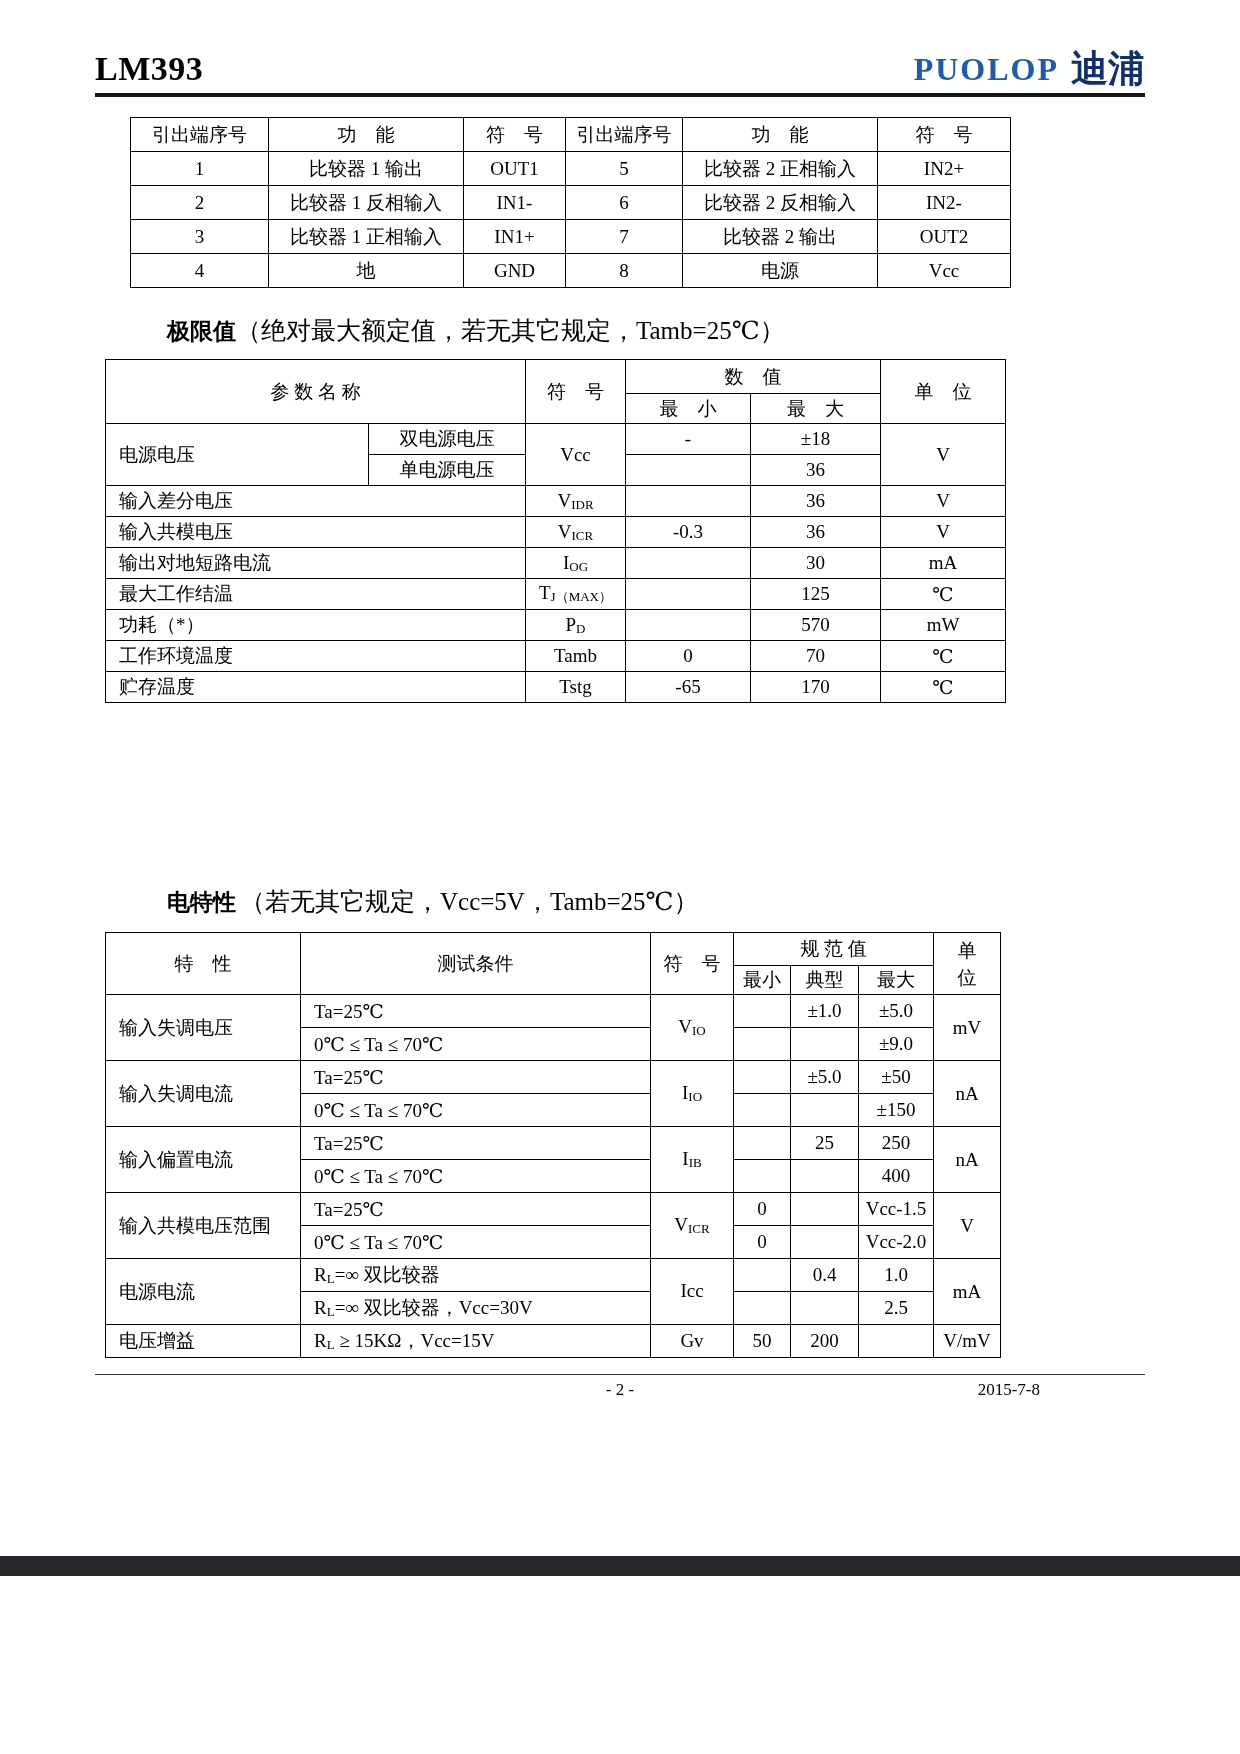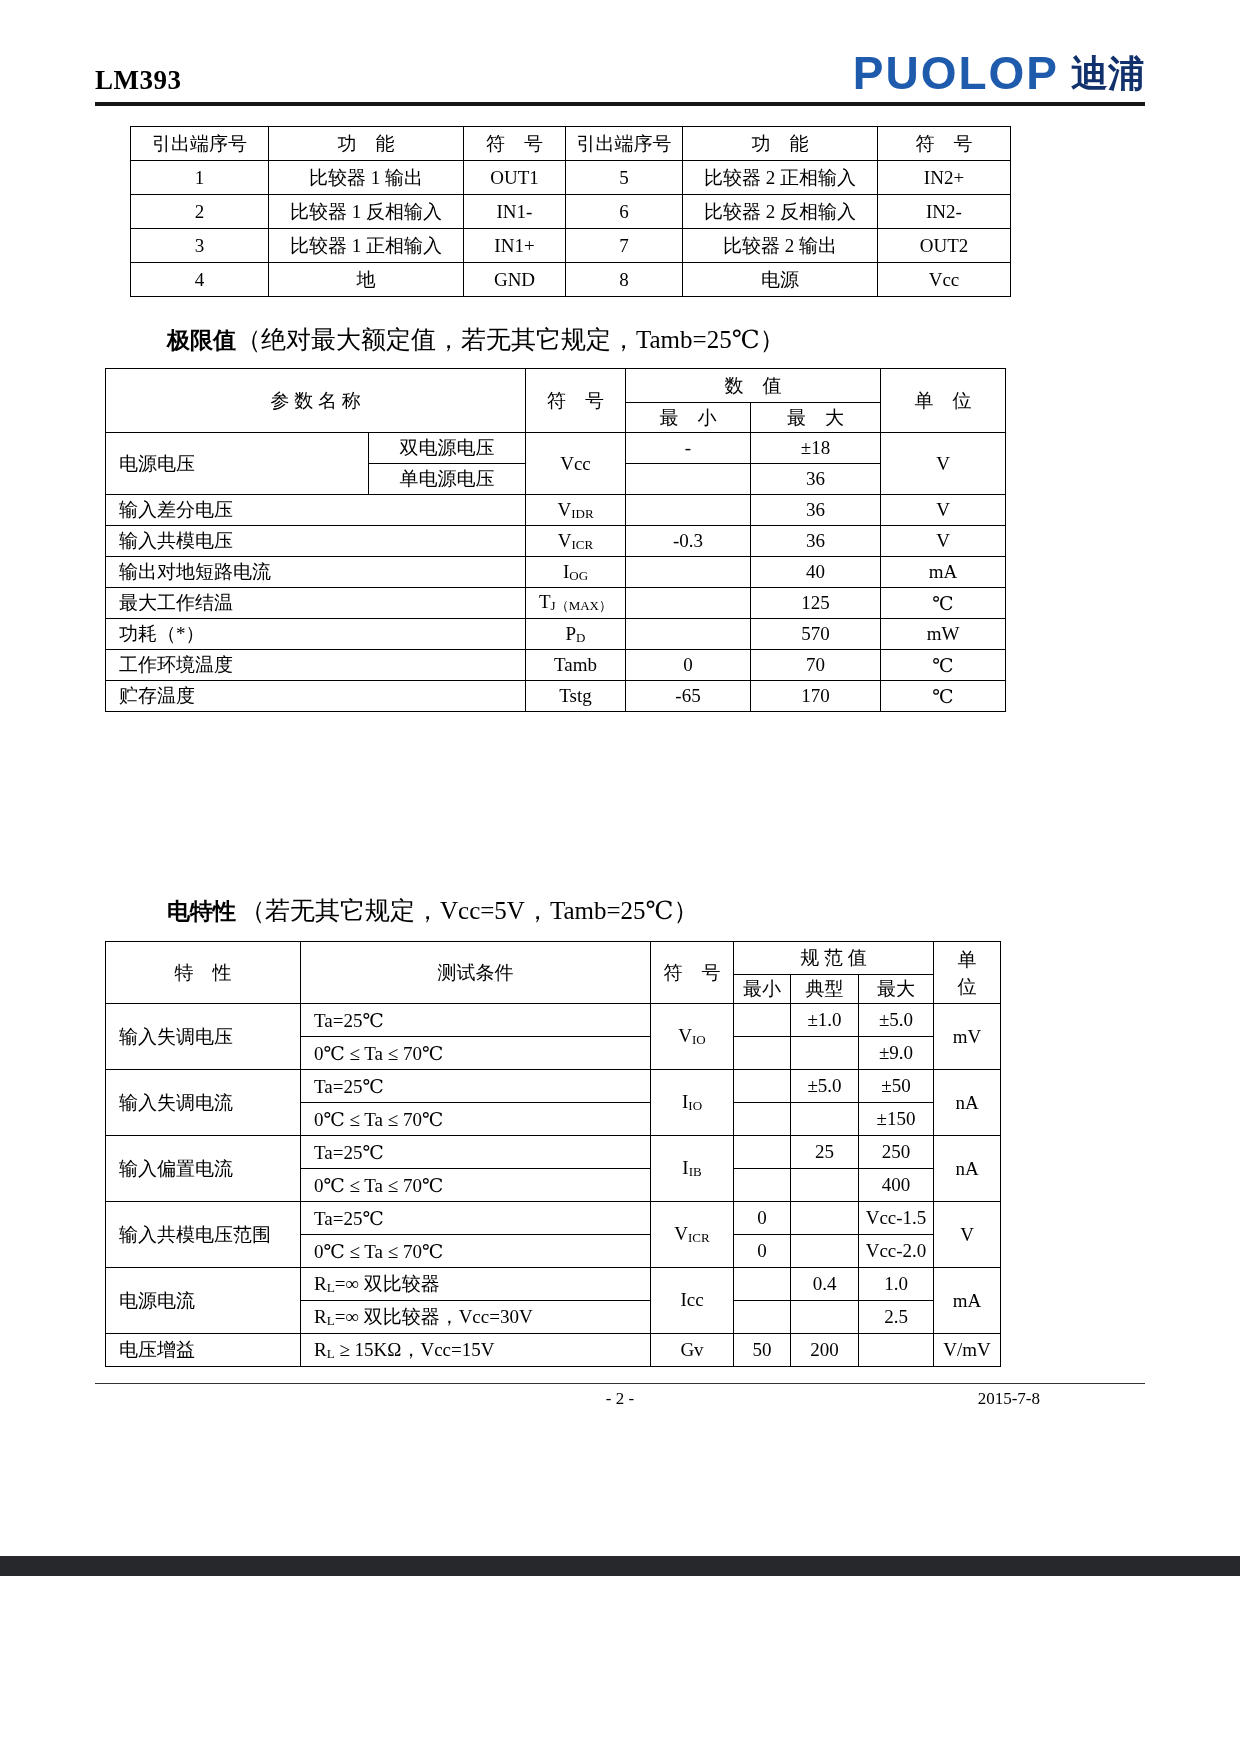--- a/index.html
+++ b/index.html
@@ -9,23 +9,23 @@
     background: #ffffff;
     position: relative;
     font-family: "Liberation Serif", "DejaVu Serif", serif;
     color: #000;
     overflow: hidden;
   }
   .content { padding: 50px 95px 0 95px; }
 
   
   .page-header { display: flex; justify-content: space-between; align-items: flex-end; }
-  .doc-title { font-size: 27px; font-weight: bold; letter-spacing: 0.5px; line-height: 1.1; }
+  .doc-title { font-size: 34px; font-weight: bold; letter-spacing: 0.5px; line-height: 1.1; }
   .brand-wrap { display: flex; align-items: center; gap: 12px; line-height: 1; }
-  .brand-en { font-family: Liberation Sans, sans-serif; font-size: 46px; font-weight: bold; letter-spacing: 2px; }
+  .brand-en { font-family: Liberation Serif, serif; font-size: 32px; font-weight: bold; letter-spacing: 2px; }
   .brand-cn { font-family: Liberation Serif, serif; font-size: 37px; font-weight: bold; }
   .header-rule { height: 4px; background: #161616; margin-top: 6px; }
 
   
   .sec { white-space: nowrap; }
   .sec-title { font-size: 23px; font-weight: bold; }
   .sec-sub { font-size: 25px; font-weight: normal; }
   .sec1 { margin: 34px 0 0 72px; }
   .sec2 { margin: 26px 0 0 72px; }
   .sec3 { margin: 182px 0 0 72px; }
@@ -165,21 +165,21 @@
         <td colspan="2" class="left">输入共模电压</td>
         <td><span>V</span><span class="sub">ICR</span></td>
         <td>-0.3</td>
         <td>36</td>
         <td>V</td>
       </tr>
       <tr class="rh31">
         <td colspan="2" class="left">输出对地短路电流</td>
         <td><span>I</span><span class="sub">OG</span></td>
         <td></td>
-        <td>40</td>
+        <td>30</td>
         <td>mA</td>
       </tr>
       <tr class="rh31">
         <td colspan="2" class="left">最大工作结温</td>
         <td><span>T</span><span class="sub">J（MAX）</span></td>
         <td></td>
         <td>125</td>
         <td>℃</td>
       </tr>
       <tr class="rh31">

